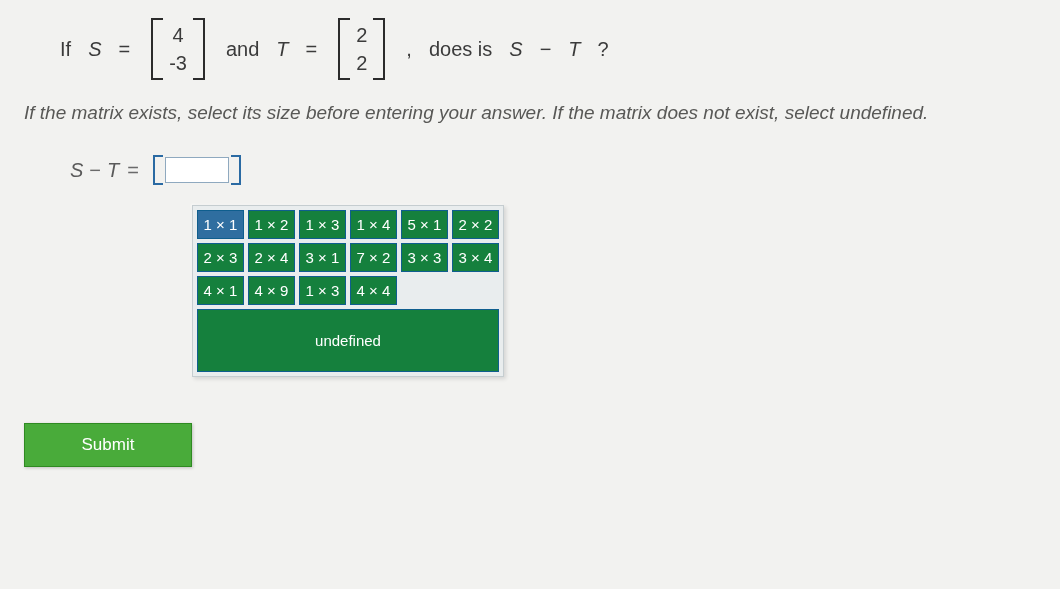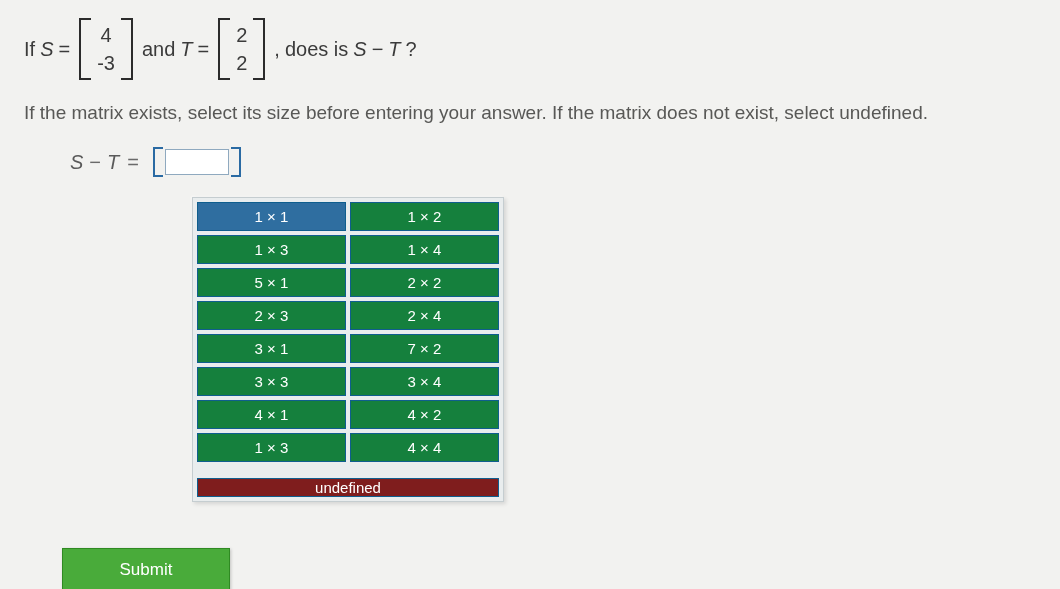--- a/index.html
+++ b/index.html
@@ -10,22 +10,23 @@
     box-sizing: border-box;
     font-family: Verdana, Geneva, sans-serif;
     background: #f2f2f0;
     color: #343434;
   }
   .line1 {
     display: flex;
     align-items: center;
     font-size: 20px;
     color: #3b3b3b;
-    gap: 5px;
+    gap: 17px;
     margin-bottom: 18px;
+    margin-left: 36px;
   }
   .ital { font-style: italic; }
   .bracket-wrap {
     display: inline-flex;
     align-items: stretch;
     margin: 0 4px;
   }
   .bracket {
     width: 10px;
     border-top: 2px solid #2b2b2b;
@@ -37,24 +38,25 @@
     display: flex;
     flex-direction: column;
     justify-content: center;
     gap: 6px;
     padding: 6px 6px;
     font-size: 20px;
     line-height: 1.1;
     text-align: center;
   }
   .instruction {
+    font-style: italic;
     font-size: 19px;
     color: #585856;
     line-height: 1.55;
-    margin-bottom: 20px;
+    margin-bottom: 28px;
   }
   .answer-row {
     display: flex;
     align-items: center;
     font-size: 20px;
     color: #6a6a6a;
     margin-left: 46px;
     margin-bottom: 20px;
   }
   .answer-row .ital { color: #5a5a5a; }
@@ -81,50 +83,49 @@
   .size-panel {
     margin-left: 168px;
     width: 302px;
     background: #e9edee;
     border: 1px solid #c5cdd0;
     padding: 4px;
     box-shadow: 2px 2px 4px rgba(0,0,0,.12), -1px -1px 2px rgba(255,255,255,.5);
   }
   .size-grid {
     display: grid;
-    grid-template-columns: repeat(2, 1fr);
+    grid-template-columns: repeat(6, 1fr);
     gap: 4px;
   }
   .size-btn {
     background: #15803d;
     border: 1px solid #0f5e8e;
     color: #ffffff;
     text-align: center;
     font-size: 15px;
     padding: 5px 0;
     cursor: pointer;
     font-family: inherit;
   }
   .size-btn.sel {
     background: #2f6ea0;
   }
   .undef-btn {
-    margin-top: 16px;
-    background: #7f1d1d;
+    margin-top: 4px;
+    background: #15803d;
     border: 1px solid #0f5e8e;
     color: #ffffff;
     text-align: center;
     font-size: 15px;
-    padding: 0 0;
+    padding: 22px 0;
     cursor: pointer;
     width: 100%;
   }
   .submit-btn {
     margin-top: 46px;
-    margin-left: 38px;
     width: 168px;
     height: 44px;
     background: #49ab3a;
     border: 1px solid #2f8a22;
     color: #ffffff;
     font-size: 17px;
     cursor: pointer;
     font-family: inherit;
     box-shadow: 1px 1px 3px rgba(0,0,0,.2);
   }
@@ -198,21 +199,21 @@
     <button class="size-btn">2 × 2</button>
     <button class="size-btn">2 × 3</button>
     <button class="size-btn">2 × 4</button>
 
     <button class="size-btn">3 × 1</button>
     <button class="size-btn">7 × 2</button>
     <button class="size-btn">3 × 3</button>
     <button class="size-btn">3 × 4</button>
 
     <button class="size-btn">4 × 1</button>
-    <button class="size-btn">4 × 2</button>
+    <button class="size-btn">4 × 9</button>
     <button class="size-btn">1 × 3</button>
     <button class="size-btn">4 × 4</button>
   </div>
   <button class="undef-btn">undefined</button>
 </div>
 
 
 <button class="submit-btn">Submit</button>
 
 

